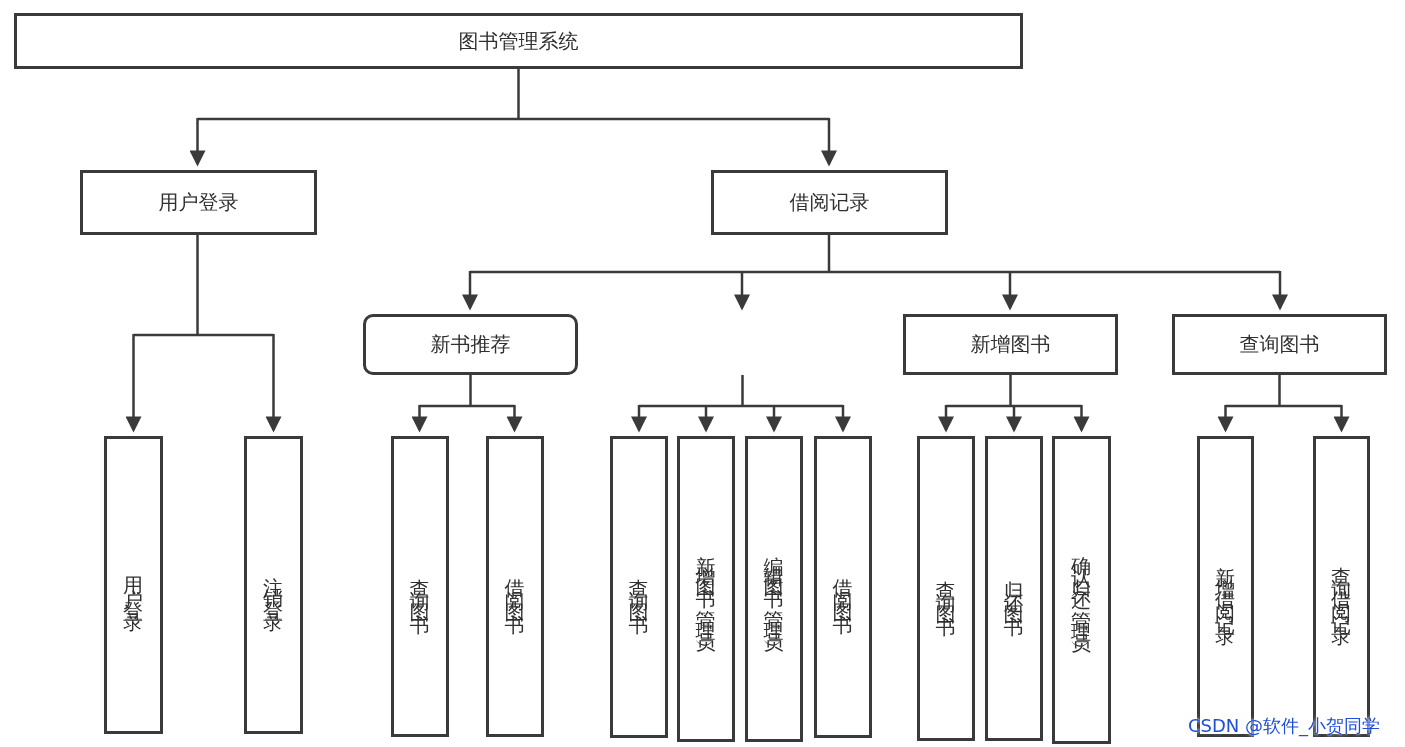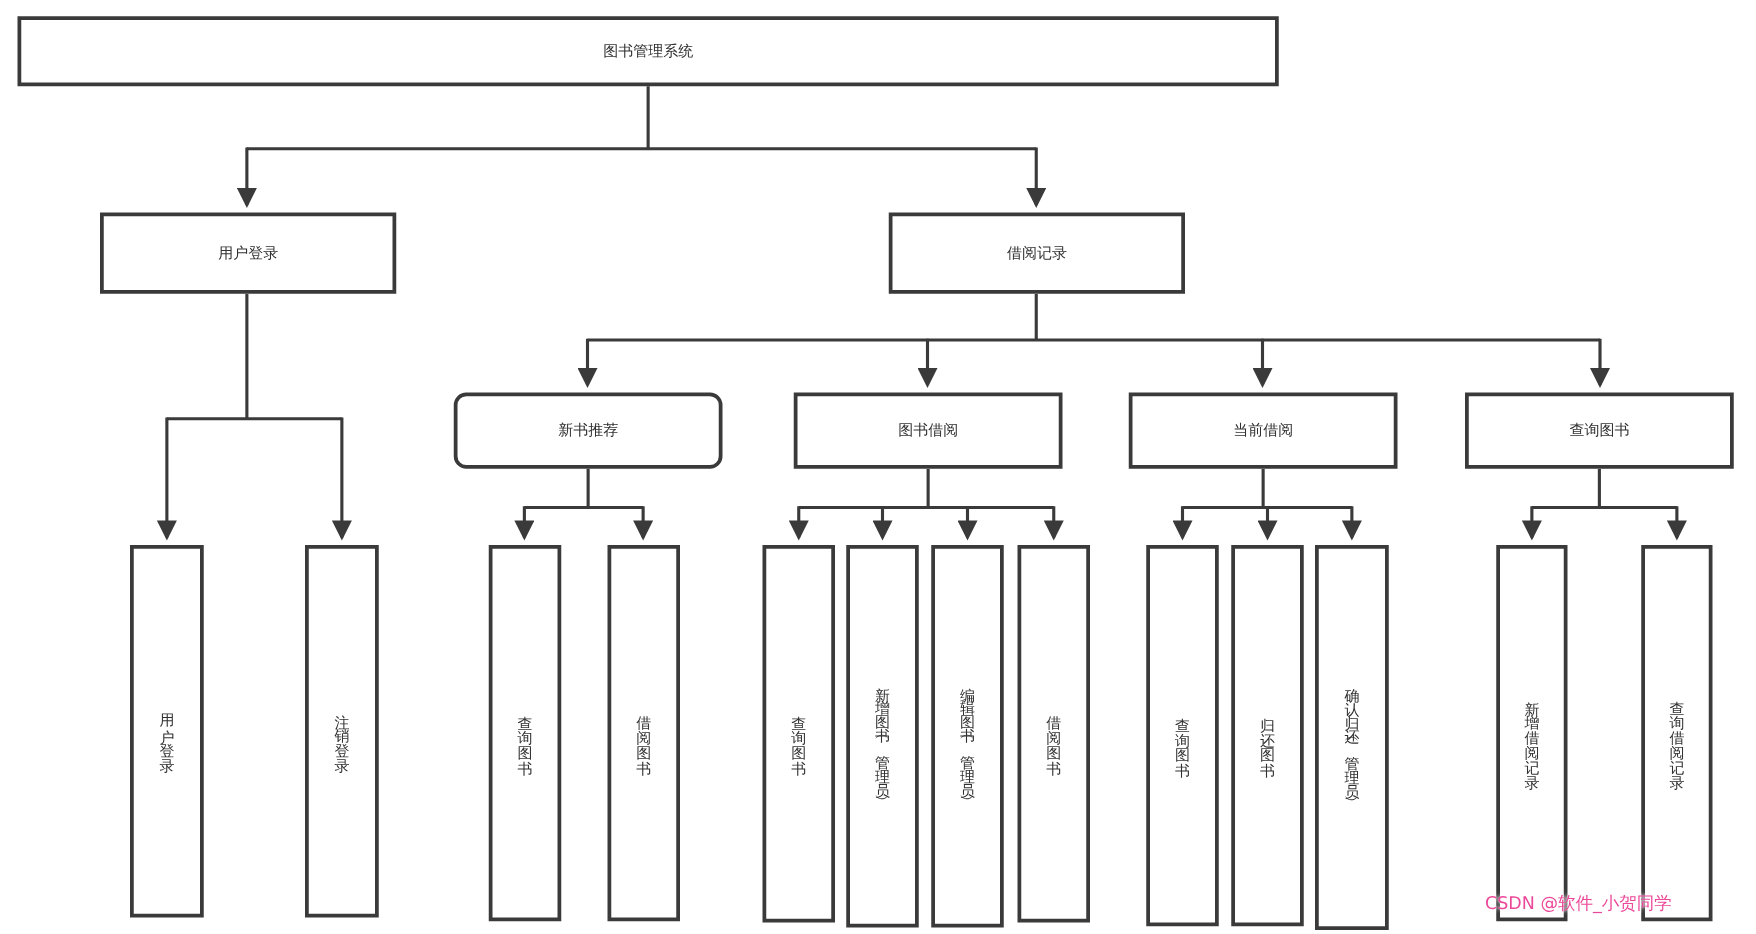--- a/index.html
+++ b/index.html
@@ -5,21 +5,21 @@
   html,body { margin:0; padding:0; background:#ffffff; }
   #canvas {
     position:relative; width:1405px; height:747px; background:#ffffff;
     font-family:"DejaVu Sans","Liberation Sans",sans-serif; overflow:hidden;
   }
   svg.connectors { position:absolute; left:0; top:0; }
   .box {
     position:absolute; box-sizing:border-box;
     border:3px solid #3a3a3a; background:#ffffff;
     display:flex; align-items:center; justify-content:center;
-    font-size:12px; color:#303030; text-align:center;
+    font-size:20px; color:#303030; text-align:center;
   }
   .leaf span {
     writing-mode:vertical-rl; text-orientation:mixed;
     letter-spacing:12px; line-height:1; white-space:nowrap;
   }
   
   .n-root { left:14px;  top:13px;  width:1009px; height:56px; }
   
   .n-l2a  { left:80px;  top:170px; width:237px;  height:65px; }
   .n-l2b  { left:711px; top:170px; width:237px;  height:65px; }
@@ -38,21 +38,21 @@
   .lf6  { left:745px;  top:436px; width:58px; height:306px; }
   .lf7  { left:814px;  top:436px; width:58px; height:302px; }
   .lf8  { left:917px;  top:436px; width:58px; height:305px; }
   .lf9  { left:985px;  top:436px; width:58px; height:305px; }
   .lf10 { left:1052px; top:436px; width:59px; height:308px; }
   .lf11 { left:1197px; top:436px; width:57px; height:301px; }
   .lf12 { left:1313px; top:436px; width:57px; height:301px; }
   .lf5 span, .lf6 span, .lf10 span { letter-spacing:11px; }
   .watermark {
     position:absolute; left:1188px; top:714px; width:210px;
-    font-size:14px; color:#ec4899; white-space:nowrap;
+    font-size:18px; color:#1d4ed8; white-space:nowrap;
     text-shadow:0 0 2px #ffffff, 0 0 4px #ffffff;
   }
 </style>
 </head>
 <body>
 
 <div id="canvas">
 
   <svg class="connectors" width="1405" height="747" viewBox="0 0 1405 747">
     <defs>
@@ -111,25 +111,22 @@
   <div class="box n-l2a">
     <span>用户登录</span>
   </div>
   <div class="box n-l2b">
     <span>借阅记录</span>
   </div>
 
   <div class="box n-l3a">
     <span>新书推荐</span>
   </div>
-  <div class="box n-l3b">
-    <span>图书借阅</span>
-  </div>
   <div class="box n-l3c">
-    <span>当前借阅</span>
+    <span>新增图书</span>
   </div>
   <div class="box n-l3d">
     <span>查询图书</span>
   </div>
 
   <div class="box leaf lf0">
     <span>用户登录</span>
   </div>
   <div class="box leaf lf1">
     <span>注销登录</span>

